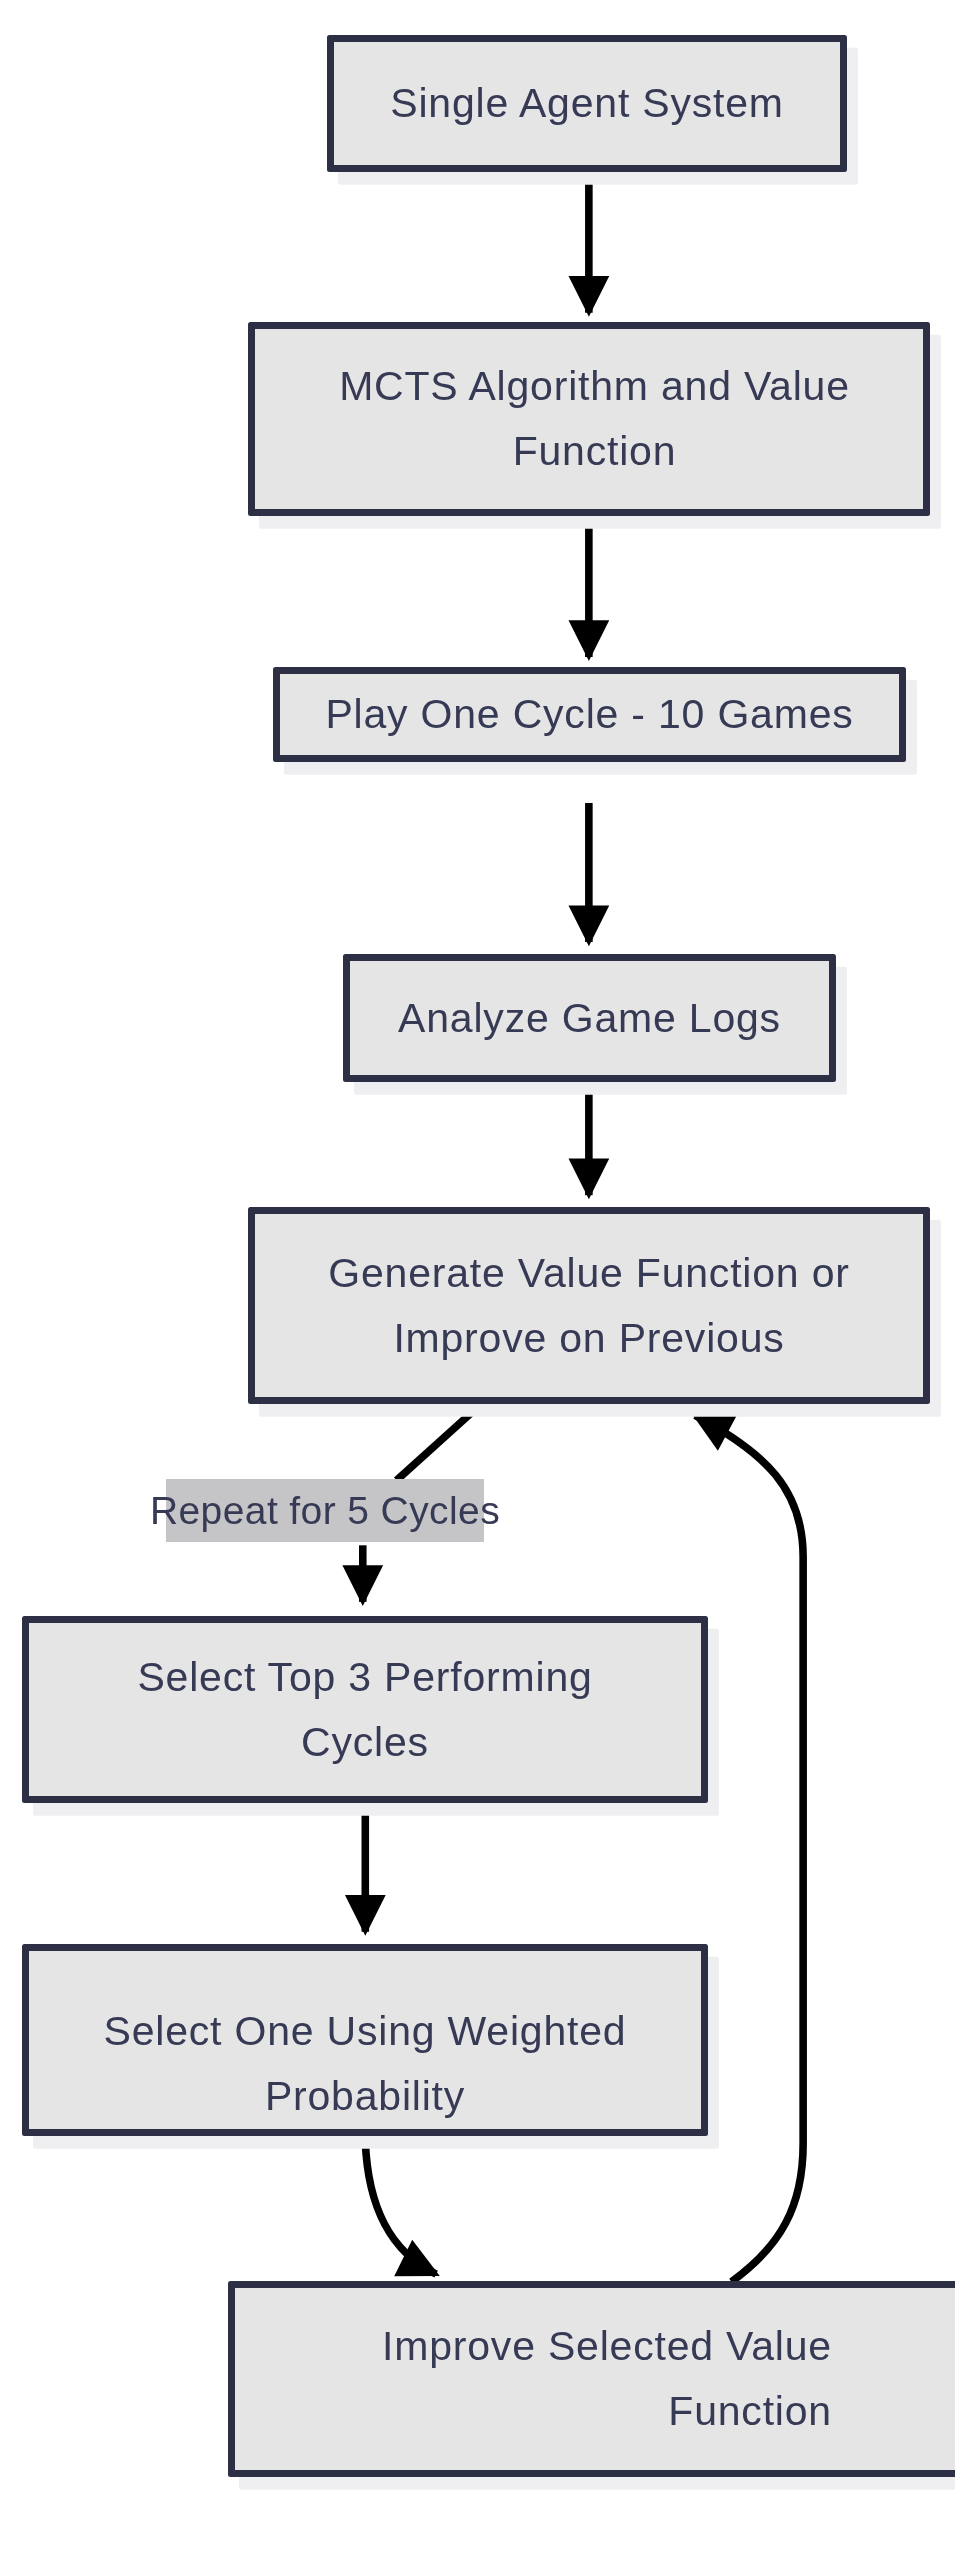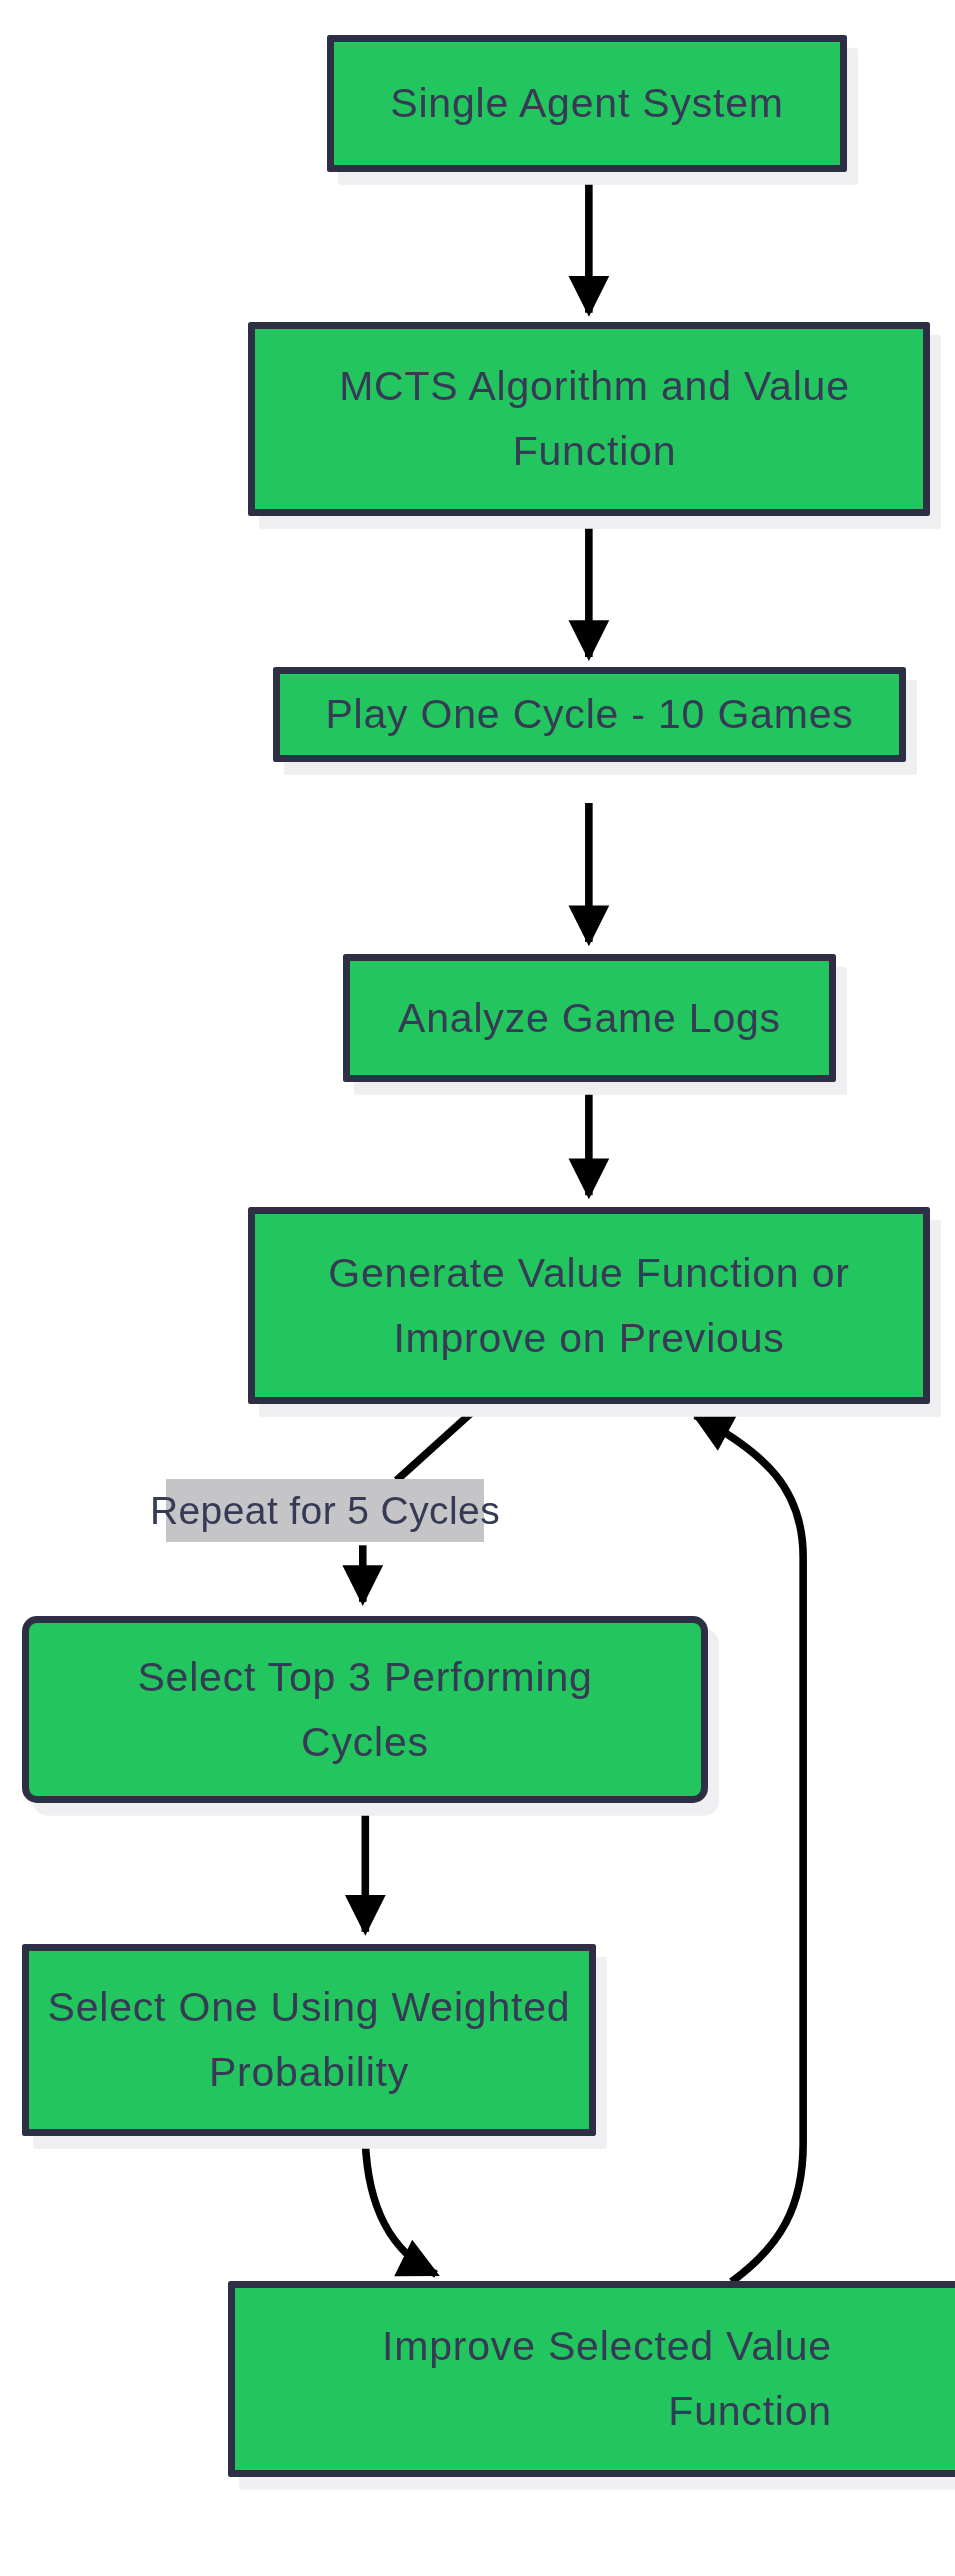--- a/index.html
+++ b/index.html
@@ -11,21 +11,21 @@
     position: relative;
     width: 955px;
     height: 2576px;
     background: #ffffff;
     overflow: hidden;
     font-family: "Liberation Sans", sans-serif;
   }
   .node {
     position: absolute;
     box-sizing: border-box;
-    background: #22c55e;
+    background: #e5e5e5;
     border: 7.6px solid #2d3045;
     border-radius: 2.5px;
     box-shadow: 11px 12.7px 0 #efeff2;
     display: flex;
     align-items: center;
     justify-content: center;
     text-align: center;
     color: #363a54;
     font-size: 41px;
     line-height: 65px;
@@ -34,22 +34,22 @@
   }
   .node-label {
     display: block;
     white-space: pre-line;
   }
   .n1 { left: 327px; top: 35px;   width: 520px; height: 137px; }
   .n2 { left: 248px; top: 322px;  width: 682px; height: 194px; padding-left: 11px; }
   .n3 { left: 273px; top: 667px;  width: 633px; height: 95px; }
   .n4 { left: 343px; top: 954px; width: 493px; height: 128px; }
   .n5 { left: 248px; top: 1207px; width: 682px; height: 197px; }
-  .n6 { left: 22px;  top: 1616px; width: 686px; height: 187px; border-radius: 15px; }
-  .n7 { left: 22px;  top: 1944px; width: 574px; height: 192px; }
+  .n6 { left: 22px;  top: 1616px; width: 686px; height: 187px; }
+  .n7 { left: 22px;  top: 1944px; width: 686px; height: 192px; align-items: flex-end; }
   .n8 { left: 228px; top: 2281px; width: 758px; height: 196px; text-align: right; }
   .edge-label {
     position: absolute;
     left: 166px;
     top: 1479px;
     width: 318px;
     height: 63px;
     box-sizing: border-box;
     background: #c5c5c7;
     display: flex;

